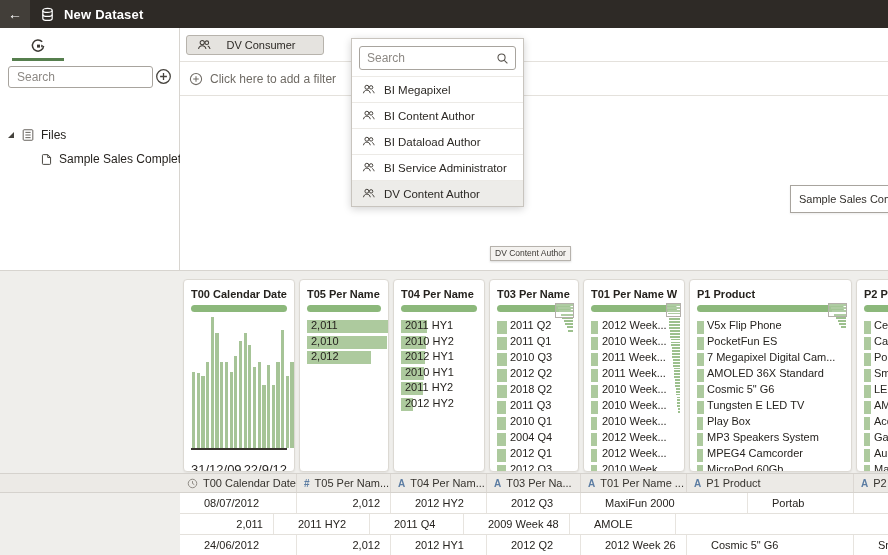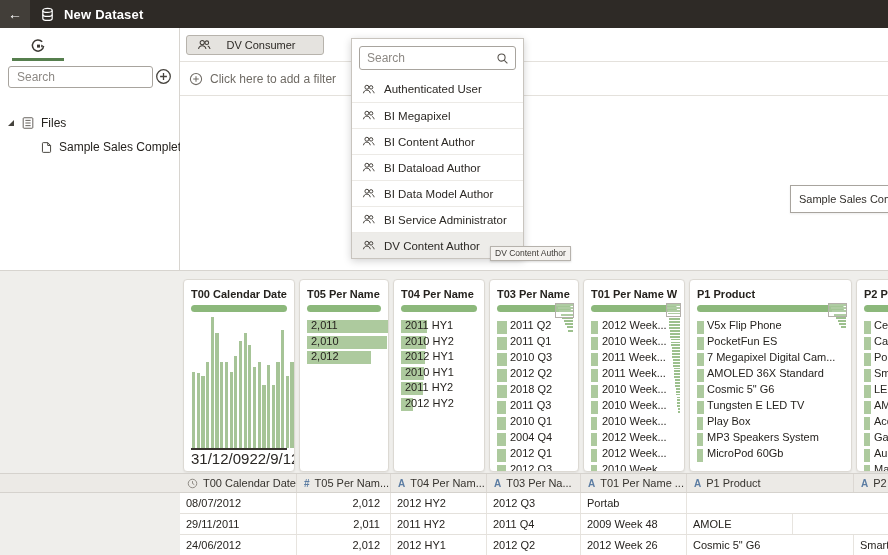--- a/index.html
+++ b/index.html
@@ -15,21 +15,21 @@
 
   
   .sidebar { position:absolute; left:0; top:28px; width:180px; height:242px; background:#fff; border-right:1px solid #d8d5d0; }
   .rail { position:relative; height:33px; }
   .rail-tab { position:absolute; left:12px; top:4px; width:52px; height:29px; display:flex; align-items:flex-start; justify-content:center; padding-top:6px; cursor:pointer; }
   .rail-underline { position:absolute; left:12px; top:30px; width:52px; height:3px; background:#567f4e; }
   .search-row { position:relative; height:40px; }
   .side-search { position:absolute; left:8px; top:5px; width:145px; height:22px; border:1px solid #a8a49e; border-radius:3px; font-size:12px; padding:0 8px; color:#33302c; background:#fff; outline:none; }
   .side-search::placeholder { color:#8d8984; }
   .add-btn { position:absolute; right:6px; top:6px; width:19px; height:19px; border:none; background:transparent; cursor:pointer; display:flex; align-items:center; justify-content:center; }
-  .tree { margin-top:12px; }
+  .tree { margin-top:24px; }
   .tree-row { display:flex; align-items:center; height:20px; font-size:12px; color:#26231f; cursor:pointer; white-space:nowrap; }
   .tree-row.root { padding-left:8px; }
   .tree-row.child { padding-left:40px; margin-top:4px; }
   .caret { width:0; height:0; border-left:6px solid transparent; border-bottom:6px solid #45423d; margin-right:7px; }
   .tree-ic { margin-right:6px; display:flex; }
 
   
   .canvas { position:absolute; left:180px; top:28px; width:708px; height:234px; background:#fff; }
   .tb-row { height:34px; border-bottom:1px solid #e4e1dc; position:relative; }
   .role-chip { position:absolute; left:6px; top:7px; width:138px; height:20px; background:#e5e3df; border:1px solid #b7b3ac; border-radius:3px; display:flex; align-items:center; cursor:pointer; }
@@ -59,21 +59,21 @@
   .c1 { left:183px; width:112px; }
   .c2 { left:299px; width:90px; }
   .c3 { left:393px; width:92px; }
   .c4 { left:489px; width:90px; }
   .c5 { left:583px; width:102px; }
   .c6 { left:689px; width:163px; }
   .c7 { left:856px; width:120px; }
 
   .hist { position:relative; height:133px; margin-top:0; display:flex; align-items:flex-end; gap:1.5px; border-bottom:2px solid #38342f; padding:0 1px; }
   .hbar { flex:none; width:3.2px; background:#a6c497; }
-  .axis { display:flex; justify-content:space-between; font-size:15px; color:#2a2724; margin-top:0; }
+  .axis { display:flex; justify-content:space-between; font-size:13px; color:#2a2724; margin-top:12px; }
 
   .clist { margin-top:7px; }
   .citem { position:relative; height:16px; font-size:11px; color:#26231f; white-space:nowrap; }
   .c2 .citem, .c3 .citem { height:15.5px; }
   .cbar { position:absolute; left:0; top:1px; height:13px; background:#adca9e; }
   .clabel { position:relative; z-index:1; display:block; overflow:hidden; }
   .c2 .clabel { padding-left:4px; }
   .c3 .clabel { padding-left:4px; }
   .c4 .clabel { padding-left:13px; }
   .c5 .clabel { padding-left:11px; }
@@ -86,21 +86,21 @@
   .strip-thumb { position:absolute; right:-1px; top:-1px; border:1px solid #b3afa9; background:rgba(255,255,255,.2); z-index:3; }
   .strip-a { right:5px; top:24px; width:17px; }
   .strip-b { right:4px; top:24px; width:13px; gap:1.1px; }
   .strip-b .sline { height:1.8px; }
 
   
   .tbl-head { position:absolute; left:0; top:202px; width:960px; height:20px; background:#eceae6; border-top:1px solid #d5d2cd; border-bottom:1px solid #d5d2cd; display:flex; }
   .tbl-head .spacer, .tbl-row .spacer { width:180px; flex:none; }
   .th { flex:none; display:flex; align-items:center; gap:5px; font-size:11px; color:#36332e; padding-left:7px; border-right:1px solid #dcd8d3; cursor:pointer; white-space:nowrap; overflow:hidden; }
   .tbl-row { position:absolute; left:180px; width:780px; height:21px; background:#fff; border-bottom:1px solid #e4e1dc; display:flex; }
-  .td { flex:none; font-size:11px; color:#26231f; line-height:20px; padding-left:6px; border-right:1px solid #e7e4df; white-space:nowrap; overflow:hidden; }
+  .td { flex:none; font-size:11px; color:#26231f; line-height:20px; padding-left:24px; border-right:1px solid #e7e4df; white-space:nowrap; overflow:hidden; }
   .td.num { text-align:right; padding-right:10px; padding-left:0; }
   .w1{width:117px;} .w2{width:94px;} .w3{width:96px;} .w4{width:94px;} .w5{width:106px;} .w6{width:167px;} .w7{width:106px;}
   .hicon { font-size:10px; font-weight:700; color:#5c7da3; flex:none; }
 
   .ppl { fill:none; stroke:#413d38; stroke-width:1.2; }
   svg { display:block; }
 </style>
 </head>
 <body>
 
@@ -209,29 +209,20 @@
       <span class="dd-mag">
         <svg width="13" height="13" viewBox="0 0 16 16">
             <g fill="none" stroke="#56524c" stroke-width="1.3">
               <circle cx="6.8" cy="6.8" r="4.4"></circle>
               <path d="M10.2 10.2L14 14"></path>
             </g>
           </svg>
       </span>
     </div>
     <ul class="dd-list">
-      <li class="dd-item" style="border-top:none">
-          <svg class="ppl" width="13" height="13" viewBox="0 0 16 16">
-            <circle cx="6" cy="5.2" r="2.4"></circle>
-            <path d="M1.8 12.6c.4-2.4 2-3.8 4.2-3.8s3.8 1.4 4.2 3.8"></path>
-            <circle cx="11.2" cy="5.4" r="2.1"></circle>
-            <path d="M12.3 9.2c1.5.5 2.3 1.7 2.6 3.4"></path>
-          </svg>
-          <span>Authenticated User</span>
-        </li>
       <li class="dd-item">
           <svg class="ppl" width="13" height="13" viewBox="0 0 16 16">
             <circle cx="6" cy="5.2" r="2.4"></circle>
             <path d="M1.8 12.6c.4-2.4 2-3.8 4.2-3.8s3.8 1.4 4.2 3.8"></path>
             <circle cx="11.2" cy="5.4" r="2.1"></circle>
             <path d="M12.3 9.2c1.5.5 2.3 1.7 2.6 3.4"></path>
           </svg>
           <span>BI Megapixel</span>
         </li>
       <li class="dd-item">
@@ -244,29 +235,20 @@
           <span>BI Content Author</span>
         </li>
       <li class="dd-item">
           <svg class="ppl" width="13" height="13" viewBox="0 0 16 16">
             <circle cx="6" cy="5.2" r="2.4"></circle>
             <path d="M1.8 12.6c.4-2.4 2-3.8 4.2-3.8s3.8 1.4 4.2 3.8"></path>
             <circle cx="11.2" cy="5.4" r="2.1"></circle>
             <path d="M12.3 9.2c1.5.5 2.3 1.7 2.6 3.4"></path>
           </svg>
           <span>BI Dataload Author</span>
-        </li>
-      <li class="dd-item">
-          <svg class="ppl" width="13" height="13" viewBox="0 0 16 16">
-            <circle cx="6" cy="5.2" r="2.4"></circle>
-            <path d="M1.8 12.6c.4-2.4 2-3.8 4.2-3.8s3.8 1.4 4.2 3.8"></path>
-            <circle cx="11.2" cy="5.4" r="2.1"></circle>
-            <path d="M12.3 9.2c1.5.5 2.3 1.7 2.6 3.4"></path>
-          </svg>
-          <span>BI Data Model Author</span>
         </li>
       <li class="dd-item">
           <svg class="ppl" width="13" height="13" viewBox="0 0 16 16">
             <circle cx="6" cy="5.2" r="2.4"></circle>
             <path d="M1.8 12.6c.4-2.4 2-3.8 4.2-3.8s3.8 1.4 4.2 3.8"></path>
             <circle cx="11.2" cy="5.4" r="2.1"></circle>
             <path d="M12.3 9.2c1.5.5 2.3 1.7 2.6 3.4"></path>
           </svg>
           <span>BI Service Administrator</span>
         </li>
@@ -558,20 +540,24 @@
         <div class="citem">
             <span class="cbar" style="width:6px"></span>
             <span class="clabel">Play Box</span>
           </div>
         <div class="citem">
             <span class="cbar" style="width:6px"></span>
             <span class="clabel">MP3 Speakers System</span>
           </div>
         <div class="citem">
             <span class="cbar" style="width:6px"></span>
+            <span class="clabel">MPEG4 Camcorder</span>
+          </div>
+        <div class="citem">
+            <span class="cbar" style="width:6px"></span>
             <span class="clabel">MicroPod 60Gb</span>
           </div>
       </div>
     </div>
 
     <div class="card c7">
       <div class="card-title">P2  Pro</div>
       <div class="pill"></div>
       <div class="clist">
         <div class="citem">
@@ -654,24 +640,24 @@
         <span class="hicon">A</span>
         <span>P2  P</span>
       </div>
     </div>
 
     <div class="tbl-row" style="top:222px">
       <div class="td w1">08/07/2012</div>
       <div class="td w2 num">2,012</div>
       <div class="td w3">2012 HY2</div>
       <div class="td w4">2012 Q3</div>
+      <div class="td w6">MaxiFun 2000</div>
       <div class="td w7">Portab</div>
     </div>
     <div class="tbl-row" style="top:243px">
-      <div class="td w1">29/11/2011</div>
       <div class="td w2 num">2,011</div>
       <div class="td w3">2011 HY2</div>
       <div class="td w4">2011 Q4</div>
       <div class="td w5">2009 Week 48</div>
       <div class="td w7">AMOLE</div>
     </div>
     <div class="tbl-row" style="top:264px">
       <div class="td w1">24/06/2012</div>
       <div class="td w2 num">2,012</div>
       <div class="td w3">2012 HY1</div>

